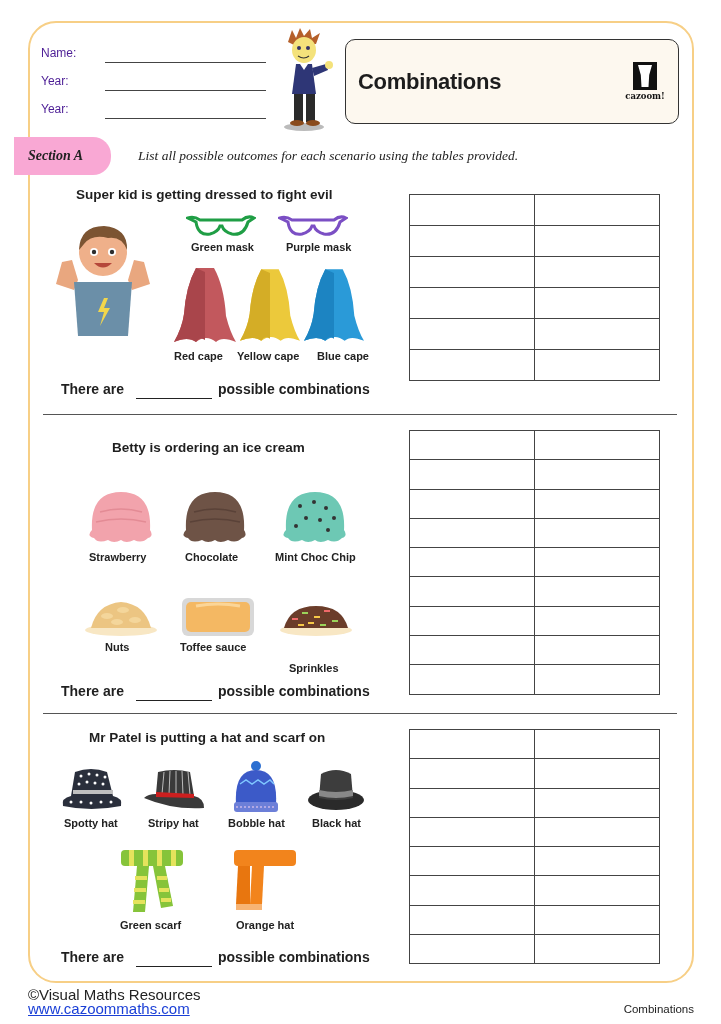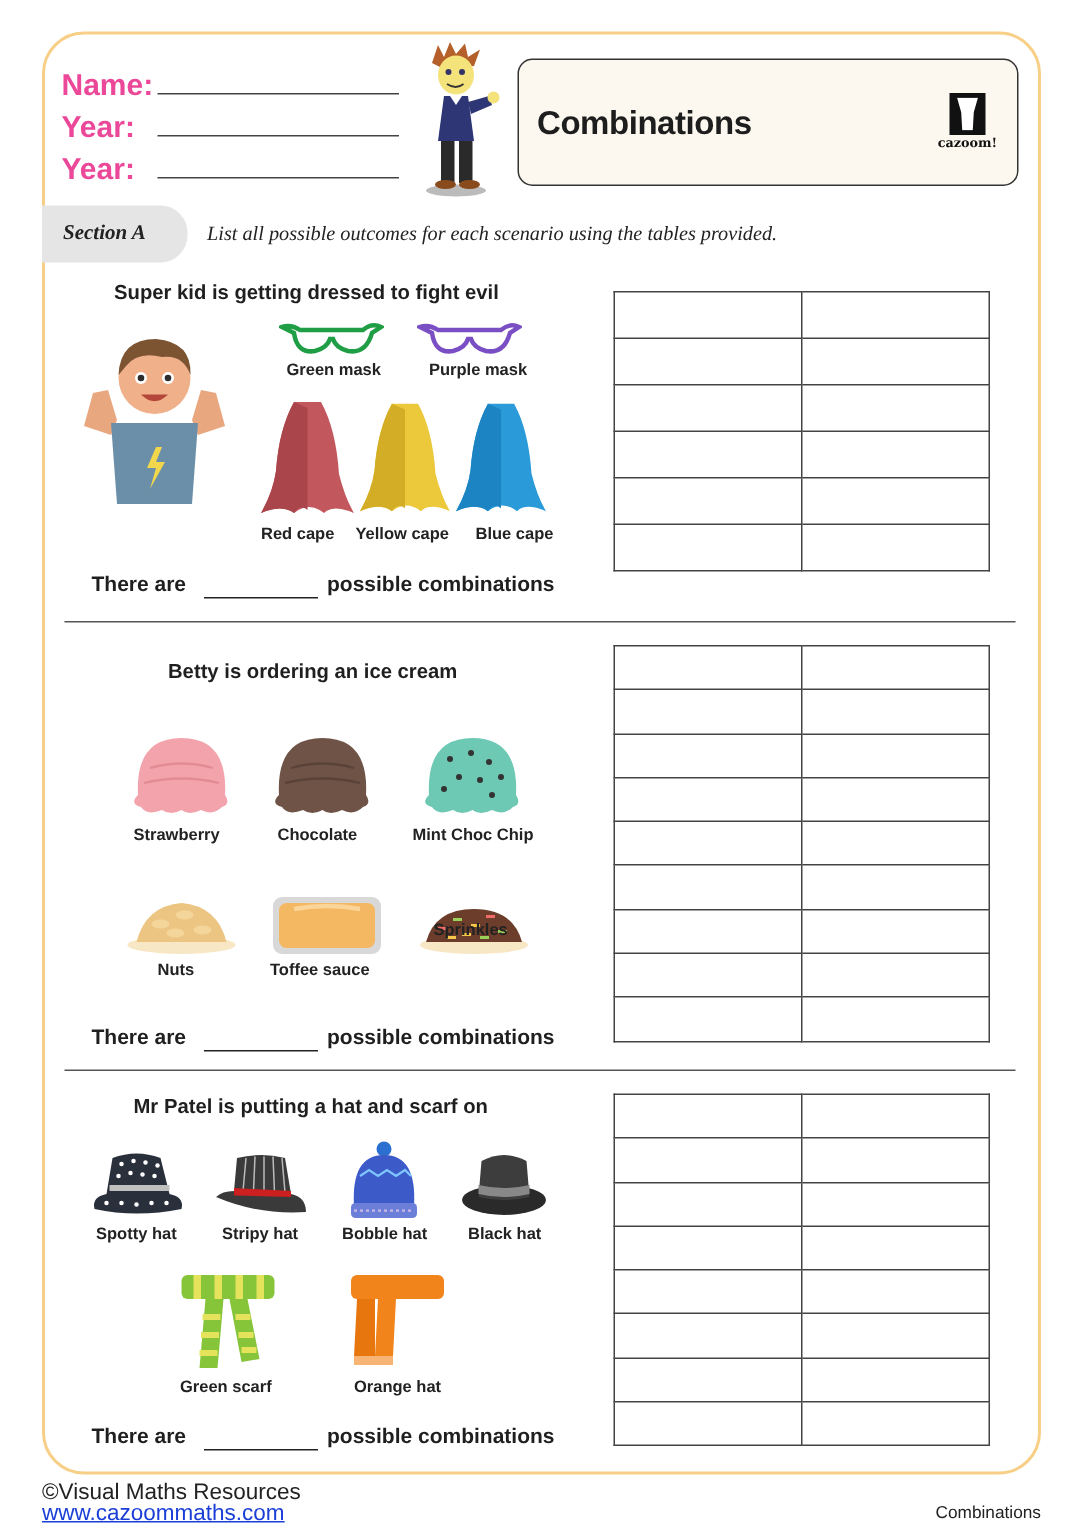--- a/index.html
+++ b/index.html
@@ -5,40 +5,40 @@
   * { box-sizing: border-box; margin: 0; padding: 0; }
   html, body { width: 721px; height: 1024px; background: #ffffff; overflow: hidden; }
   body { position: relative; font-family: "Liberation Sans", sans-serif; color: #1e1e1e; }
 
   .frame {
     position: absolute; left: 28px; top: 21px; width: 666px; height: 962px;
     border: 2px solid #f7cf86; border-radius: 28px; background: #fff;
   }
 
   
-  .field { position: absolute; left: 41px; font-size: 20px; font-weight: bold; color: #ec4899; }
+  .field { position: absolute; left: 41px; font-size: 12px; font-weight: normal; color: #4c1d95; }
   .field-line { position: absolute; left: 105px; width: 161px; height: 0; border-top: 1.5px solid #444; }
 
   .mascot { position: absolute; left: 276px; top: 28px; width: 60px; height: 104px; }
 
   .title-box {
     position: absolute; left: 345px; top: 39px; width: 334px; height: 85px;
     border: 1.5px solid #333; border-radius: 10px; background: #fdf8ef;
   }
   .title-text { position: absolute; left: 12px; top: 29px; font-size: 22px; font-weight: bold; color: #1d1d1d; letter-spacing: -0.3px; }
   .logo { position: absolute; right: 8px; top: 22px; width: 50px; height: 44px; }
   .logo-mark { position: absolute; left: 13px; top: 0; width: 24px; height: 28px; background: #111; }
   .logo-cup { position: absolute; left: 5px; top: 3px; width: 14px; height: 22px; background: #fff;
     clip-path: polygon(0 0, 100% 0, 80% 45%, 75% 100%, 25% 100%, 20% 45%); }
   .logo-text { position: absolute; left: 0; top: 29px; width: 50px; text-align: center;
     font-family: "DejaVu Serif", serif; font-weight: bold; font-size: 8.5px; color: #111; }
 
   .section-tab {
-    position: absolute; left: 28px; top: 137px; width: 97px; height: 38px;
-    background: #e5e5e5; border-radius: 0 18px 18px 0;
+    position: absolute; left: 14px; top: 137px; width: 97px; height: 38px;
+    background: #f9a8d4; border-radius: 0 18px 18px 0;
   }
   .section-label { position: absolute; left: 14px; top: 11px; font-family: "Liberation Serif", serif;
     font-style: italic; font-weight: bold; font-size: 14px; color: #222; }
   .instructions { position: absolute; left: 138px; top: 148px; font-family: "Liberation Serif", serif;
     font-style: italic; font-size: 13.5px; color: #222; }
 
   .q-title { position: absolute; font-size: 13.5px; font-weight: bold; color: #1f1f1f; }
   .item-label { position: absolute; font-size: 11px; font-weight: bold; color: #222; text-align: center; white-space: nowrap; }
   .answer-line { position: absolute; font-size: 14px; font-weight: bold; color: #1f1f1f; }
   .answer-blank { position: absolute; width: 76px; height: 0; border-top: 1.5px solid #222; }
@@ -228,21 +228,21 @@
   <path d="M6 28 Q12 6 38 6 Q64 6 70 28 Z" fill="#6b3d2a"></path>
   <rect x="14" y="18" width="6" height="2" fill="#f06a6a"></rect>
     <rect x="24" y="12" width="6" height="2" fill="#9bd35a"></rect>
   <rect x="36" y="16" width="6" height="2" fill="#f7c948"></rect>
     <rect x="46" y="10" width="6" height="2" fill="#f06a6a"></rect>
   <rect x="54" y="20" width="6" height="2" fill="#9bd35a"></rect>
     <rect x="30" y="22" width="6" height="2" fill="#f7c948"></rect>
   <rect x="42" y="24" width="6" height="2" fill="#9bd35a"></rect>
     <rect x="20" y="24" width="6" height="2" fill="#f7c948"></rect>
 </svg>
-<div class="item-label" style="left:289px; top:614px">Sprinkles</div>
+<div class="item-label" style="left:289px; top:662px">Sprinkles</div>
 
 <div class="answer-line" style="left:61px; top:683px">There are</div>
 <div class="answer-blank" style="left:136px; top:700px"></div>
 <div class="answer-line" style="left:218px; top:683px">possible combinations</div>
 
 <table class="grid" style="top:430px">
   <tbody>
     <tr style="height:29.3px">
         <td></td>
         <td></td>

